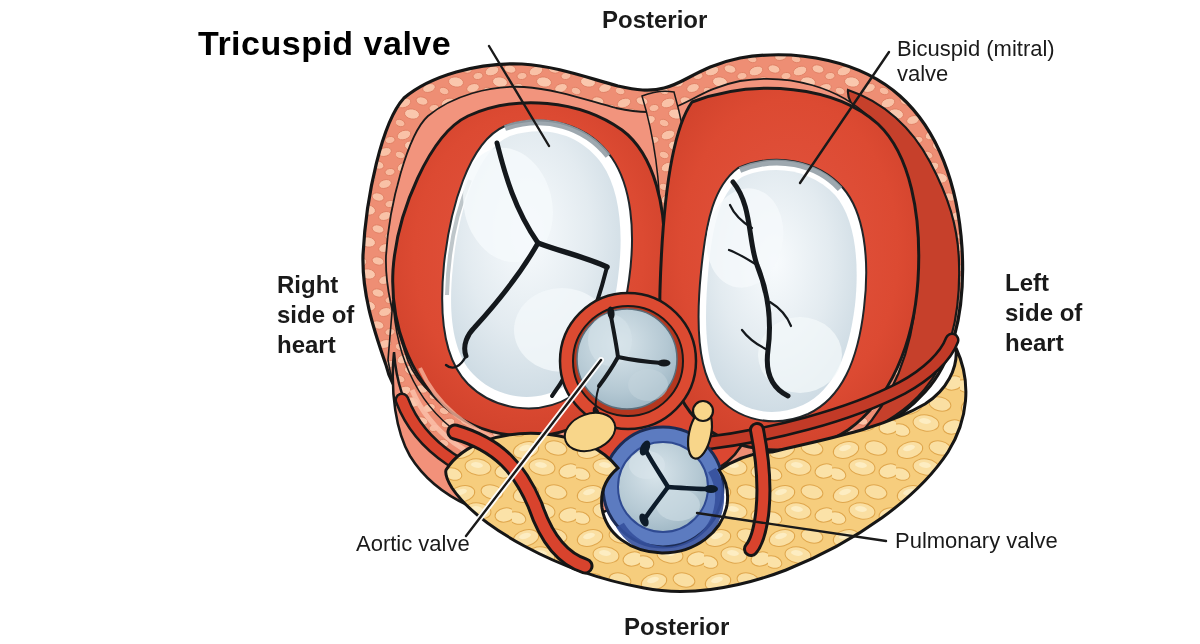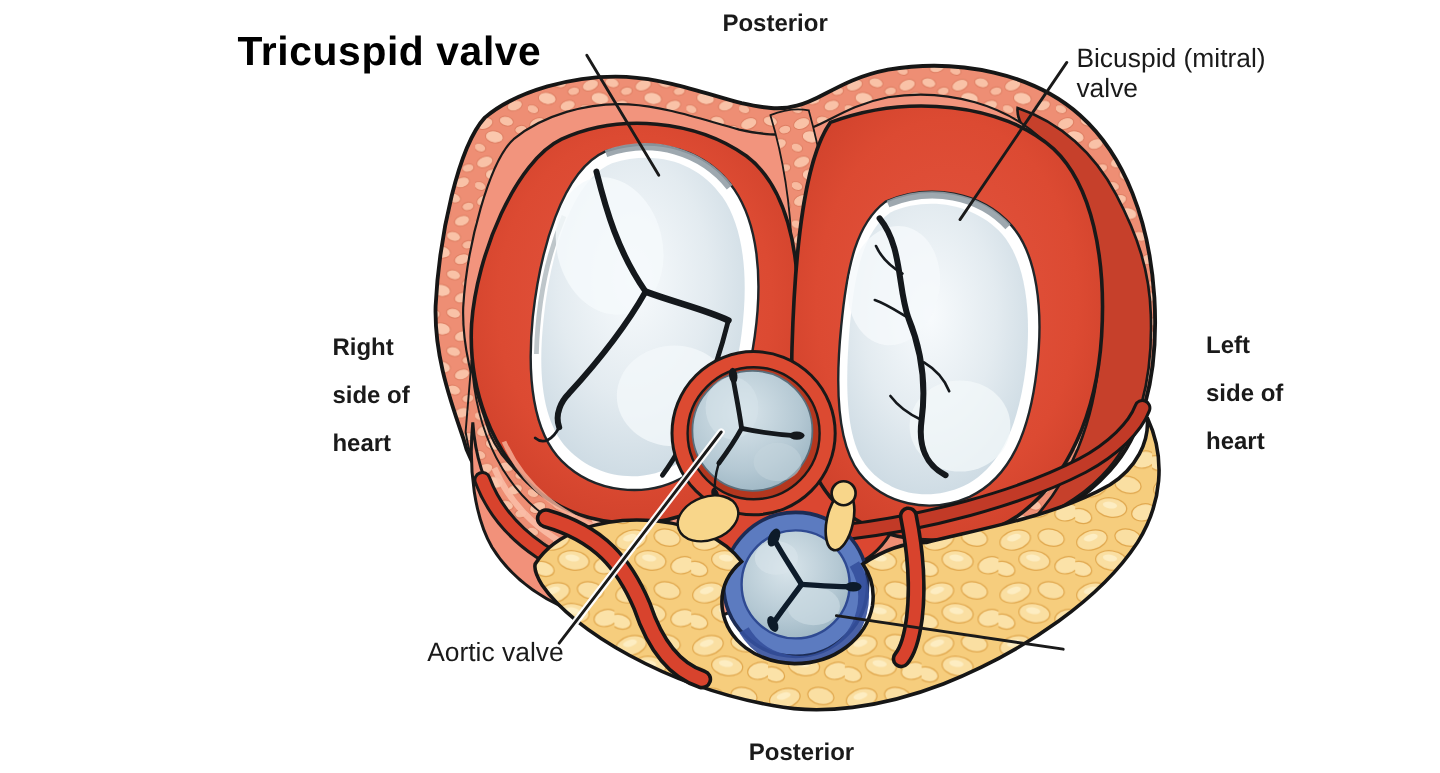--- a/index.html
+++ b/index.html
@@ -2,22 +2,22 @@
 <html><head>
 <meta charset="utf-8">
 <style>
   html,body{margin:0;padding:0;background:#fff;}
   #stage{
     position:relative;width:1200px;height:644px;background:#fff;overflow:hidden;
     font-family:"Liberation Sans", sans-serif;
   }
   #stage svg{position:absolute;left:0;top:0;}
   .label{position:absolute;color:#1a1a1a;}
-  .dir-label{font-weight:700;font-size:20px;line-height:24px;}
-  .side-label{font-weight:700;font-size:20px;line-height:40px;width:78px;}
+  .dir-label{font-weight:700;font-size:24px;line-height:24px;}
+  .side-label{font-weight:700;font-size:24px;line-height:30px;width:78px;}
   .valve-label{font-weight:400;font-size:22px;line-height:25px;}
   .tricuspid-label{font-weight:700;font-size:34px;line-height:38px;color:#000000;letter-spacing:.5px;white-space:nowrap;}
   .nowrap{white-space:nowrap;}
 </style>
 </head>
 <body>
 
 <div id="stage">
 
   <svg width="1200" height="644" viewBox="0 0 1200 644">
@@ -213,15 +213,16 @@
   <div class="label tricuspid-label" style="left:198px;top:24px;">Tricuspid valve</div>
 
   <div class="label valve-label" style="left:897px;top:36px;width:172px;">Bicuspid (mitral) valve</div>
 
   <div class="label side-label" style="left:277px;top:270px;">Right side of heart</div>
 
   <div class="label side-label" style="left:1005px;top:268px;">Left side of heart</div>
 
   <div class="label valve-label nowrap" style="left:356px;top:516px;margin-top:15px;">Aortic valve</div>
 
+  <div class="label valve-label nowrap" style="left:895px;top:528px;">Pulmonary valve</div>
 
   <div class="label dir-label" style="left:624px;top:615px;">Posterior</div>
 </div>
 
 </body></html>

